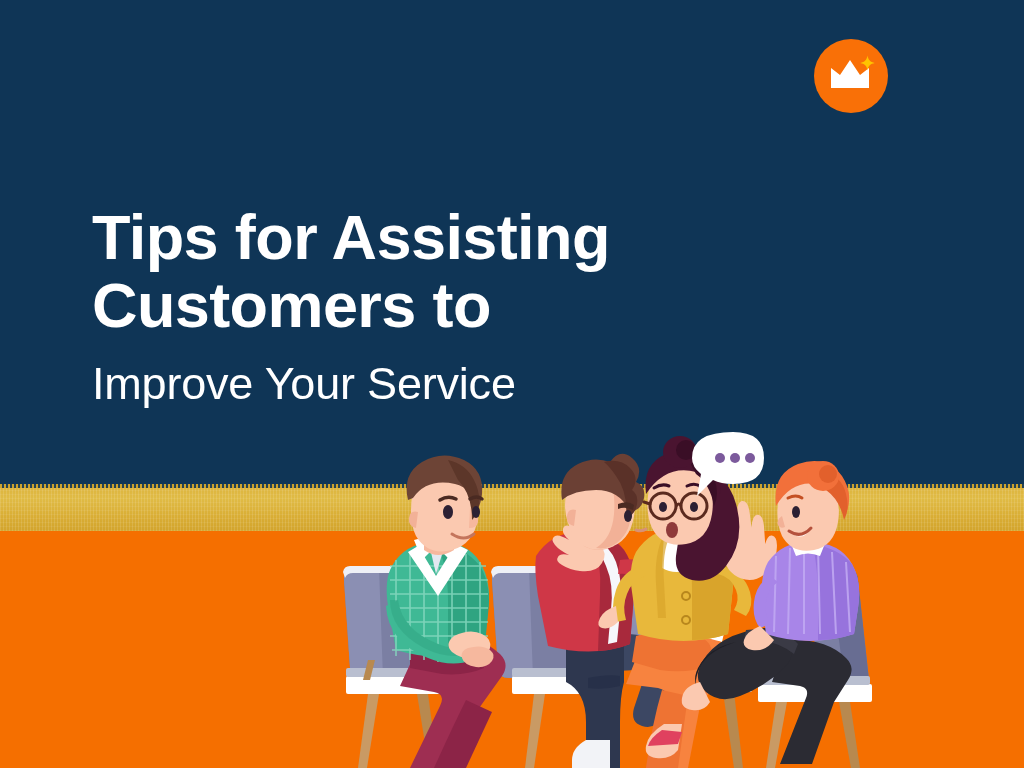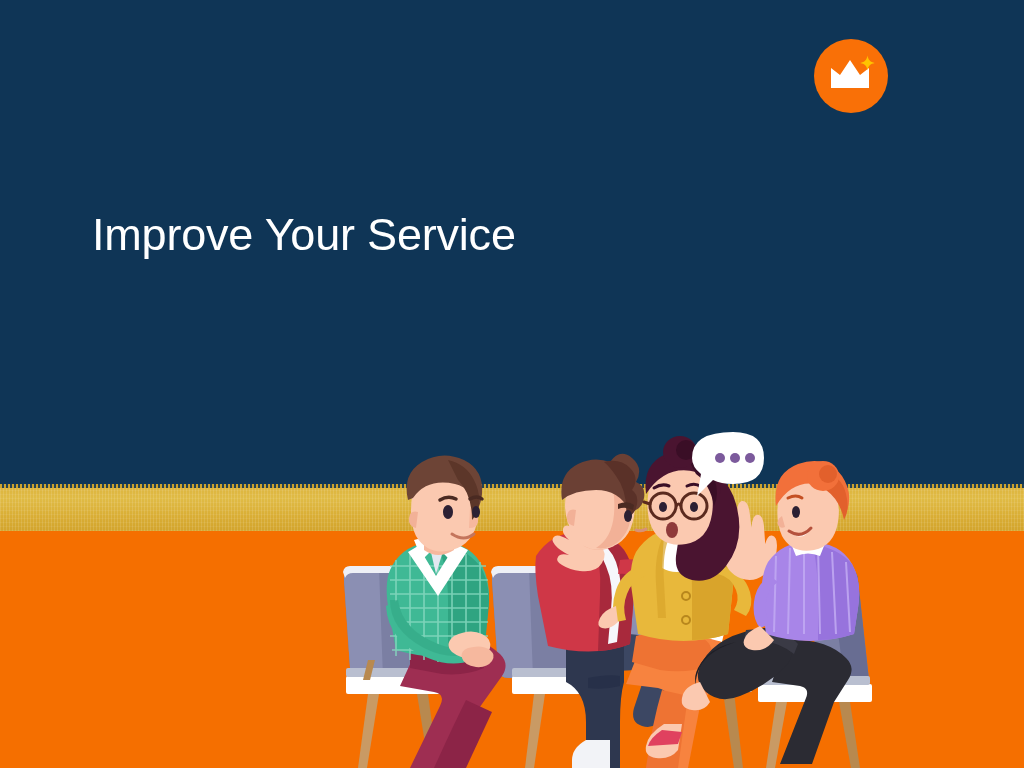--- a/index.html
+++ b/index.html
@@ -61,40 +61,44 @@
     font-weight:700;
     line-height:68px;
     letter-spacing:-0.6px;
   }
   .headline h2 {
     color:#ffffff;
     font-size:45px;
     font-weight:400;
     line-height:56px;
     letter-spacing:-0.2px;
-    margin-top:4px;
+    margin-top:17px;
   }
 
   
   .illustration{
     position:absolute; left:0; top:0; width:1024px; height:768px;
     pointer-events:none;
   }
 </style>
 </head>
 <body>
 
 <div class="slide">
 
   <div class="band-navy"></div>
   <div class="band-gold"></div>
   <div class="band-gold-fringe"></div>
   <div class="band-orange"></div>
 
   <div class="headline">
+    <h1>
+      <span>Tips for Assisting</span><br>
+      <span>Customers to</span>
+    </h1>
     <h2>Improve Your Service</h2>
   </div>
 
   <div class="logo">
     <div class="logo-circle"></div>
     <svg viewBox="0 0 74 74" width="74" height="74">
       <path d="M17 49 L17 29 L26 36 L36 21 L46 36 L55 29 L55 49 Z" fill="#ffffff"></path>
       <path d="M53.5 16.5 C54.4 21.2 56.2 23 60.8 23.9 C56.2 24.8 54.4 26.6 53.5 31.2 C52.6 26.6 50.8 24.8 46.2 23.9 C50.8 23 52.6 21.2 53.5 16.5 Z" fill="#ffc400"></path>
     </svg>
   </div>

